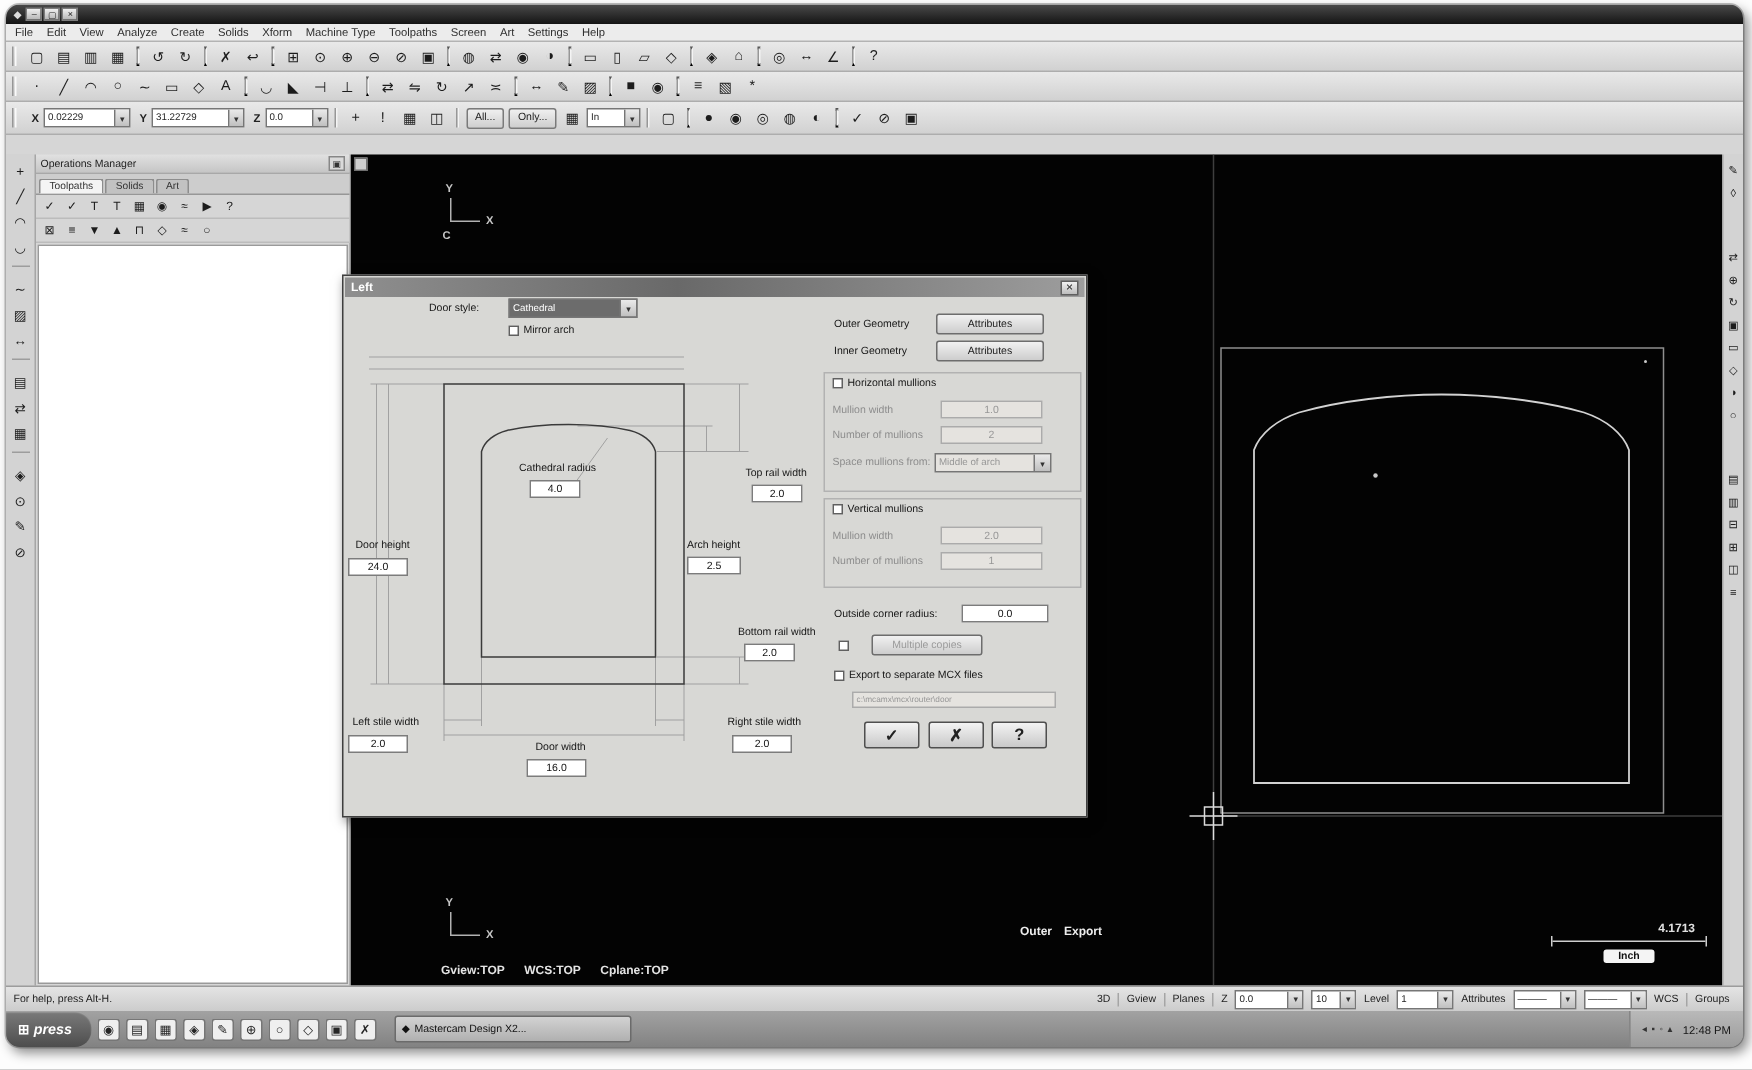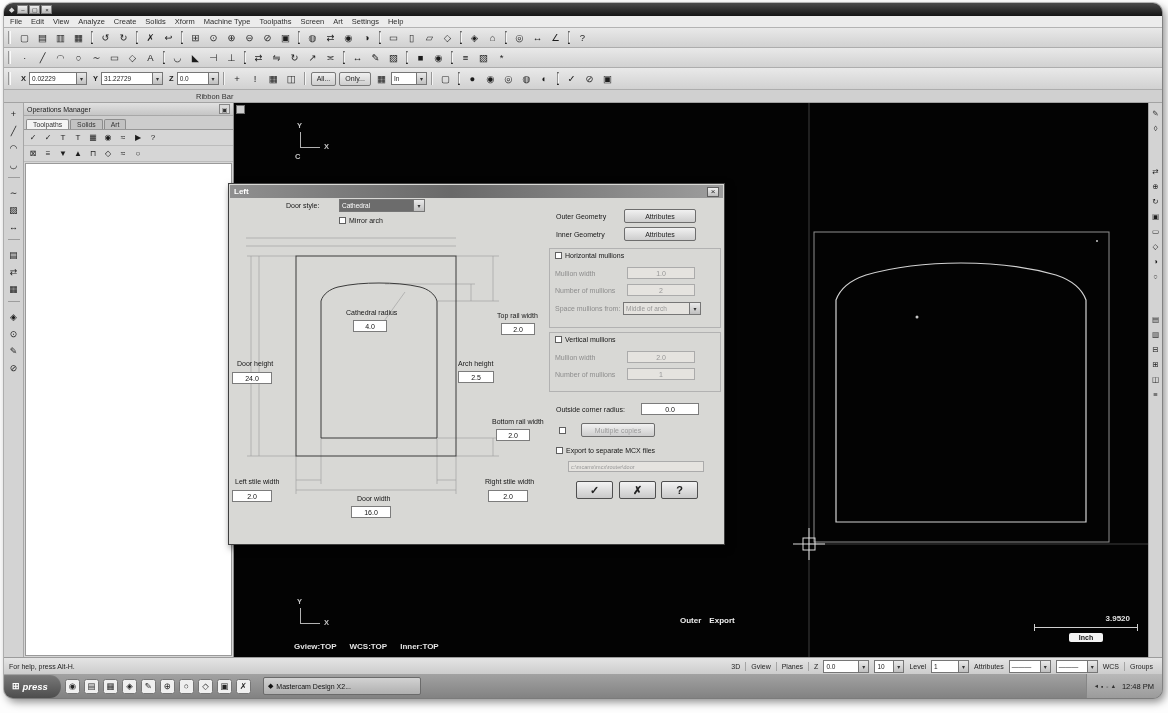--- a/index.html
+++ b/index.html
@@ -171,23 +171,20 @@
     <button class="rbtn">All...</button>
     <button class="rbtn">Only...</button>
     <span data-repeat="ribbon.icons_mask"><button class="tbtn">▦</button></span>
     <span class="combo" style="width:36px">
           <span class="cval">In</span>
         </span>
     <span class="tsep"></span>
     <span data-repeat="ribbon.icons_b"><button class="tbtn">▢</button><button class="tsep"></button><button class="tbtn">●</button><button class="tbtn">◉</button><button class="tbtn">◎</button><button class="tbtn">◍</button><button class="tbtn">◐</button><button class="tsep"></button><button class="tbtn">✓</button><button class="tbtn">⊘</button><button class="tbtn">▣</button></span>
   </div>
 
-  <div class="ribbonlabel">
-    <span>Ribbon Bar</span>
-  </div>
 
   <div class="main">
 
     <div class="lstrip">
       <span data-repeat="left_toolbar"><button class="tbtn">+</button><button class="tbtn">╱</button><button class="tbtn">◠</button><button class="tbtn">◡</button><button class="tsep"></button><button class="tbtn">∼</button><button class="tbtn">▨</button><button class="tbtn">↔</button><button class="tsep"></button><button class="tbtn">▤</button><button class="tbtn">⇄</button><button class="tbtn">▦</button><button class="tsep"></button><button class="tbtn">◈</button><button class="tbtn">⊙</button><button class="tbtn">✎</button><button class="tbtn">⊘</button></span>
     </div>
 
     <div class="ops">
       <div class="ops-header">
         <span class="ops-title">Operations Manager</span>
@@ -238,25 +235,25 @@
       </div>
 
       <div class="legend">
         <span>Outer</span>
         <span>Export</span>
       </div>
 
       <div class="gview-readout">
         <span>Gview:TOP</span>
         <span>WCS:TOP</span>
-        <span>Inner:TOP</span>
+        <span>Cplane:TOP</span>
       </div>
 
       <div class="scalebar">
-        <div class="scaleval">3.9520</div>
+        <div class="scaleval">4.1713</div>
         <div class="scaleline"></div>
         <div class="scaleunit">Inch</div>
       </div>
     </div>
 
     <div class="rstrip">
       <span data-repeat="right_toolbar"><button class="tbtn">✎</button><button class="tbtn">◊</button><button class="tsep"></button><button class="tbtn">⇄</button><button class="tbtn">⊕</button><button class="tbtn">↻</button><button class="tbtn">▣</button><button class="tbtn">▭</button><button class="tbtn">◇</button><button class="tbtn">◑</button><button class="tbtn">○</button><button class="tsep"></button><button class="tbtn">▤</button><button class="tbtn">▥</button><button class="tbtn">⊟</button><button class="tbtn">⊞</button><button class="tbtn">◫</button><button class="tbtn">≡</button></span>
     </div>
   </div>
 

